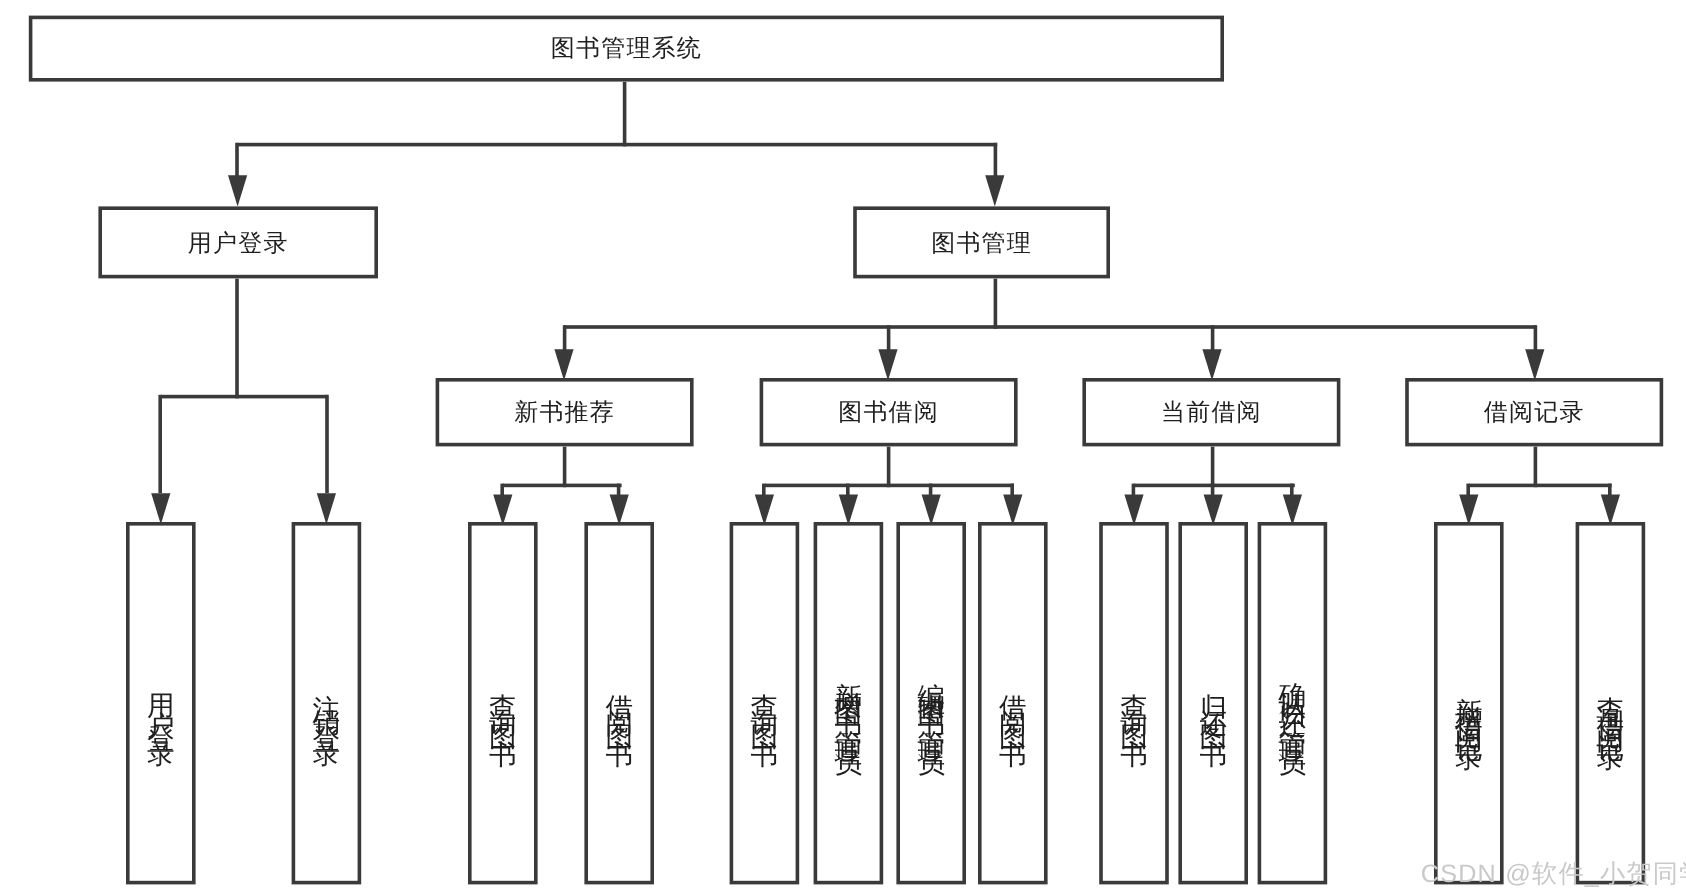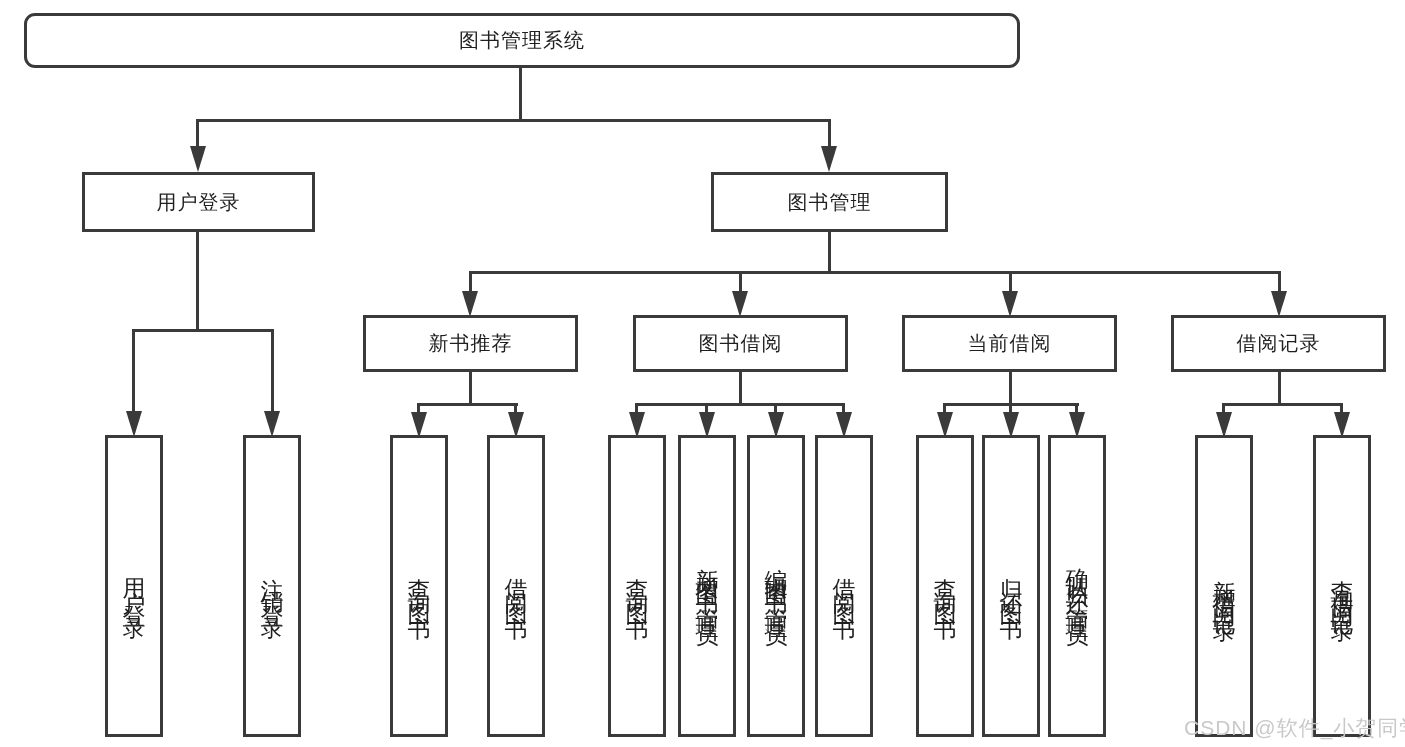--- a/index.html
+++ b/index.html
@@ -58,35 +58,35 @@
     color:#c9c9c9;
     z-index:5;
     white-space:nowrap;
   }
 </style>
 </head>
 <body>
 
 <div id="stage">
 
-  <div class="box" style="left:24px;top:13px;width:996px;height:55px;border-radius:11px;">
+  <div class="box" style="left:24px;top:13px;width:996px;height:55px;">
     <span>图书管理系统</span>
   </div>
 
   <div class="vline" style="left:519px;top:68px;height:54px;"></div>
   <div class="hline" style="left:197px;top:119px;width:634px;"></div>
   <div class="vline" style="left:196px;top:119px;height:31px;"></div>
   <div class="arrow" style="left:190px;top:146px;"></div>
   <div class="vline" style="left:828px;top:119px;height:31px;"></div>
   <div class="arrow" style="left:821px;top:146px;"></div>
 
   <div class="box" style="left:82px;top:172px;width:233px;height:60px;">
     <span>用户登录</span>
   </div>
-  <div class="box" style="left:711px;top:172px;width:237px;height:60px;">
+  <div class="box" style="left:711px;top:172px;width:214px;height:60px;">
     <span>图书管理</span>
   </div>
 
   <div class="vline" style="left:196px;top:232px;height:100px;"></div>
   <div class="hline" style="left:134px;top:329px;width:139px;"></div>
   <div class="vline" style="left:132px;top:329px;height:82px;"></div>
   <div class="arrow" style="left:126px;top:411px;"></div>
   <div class="vline" style="left:271px;top:329px;height:82px;"></div>
   <div class="arrow" style="left:264px;top:411px;"></div>
 

